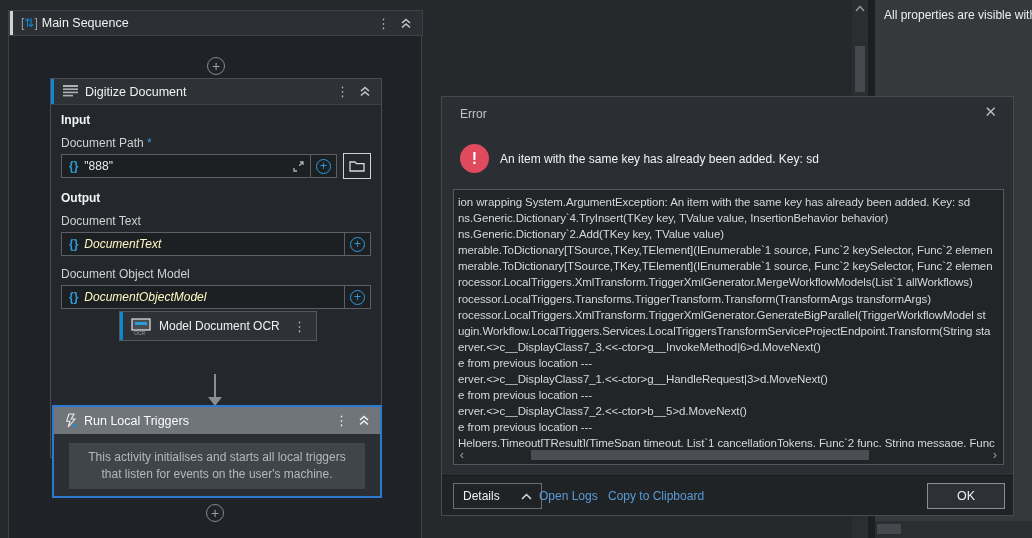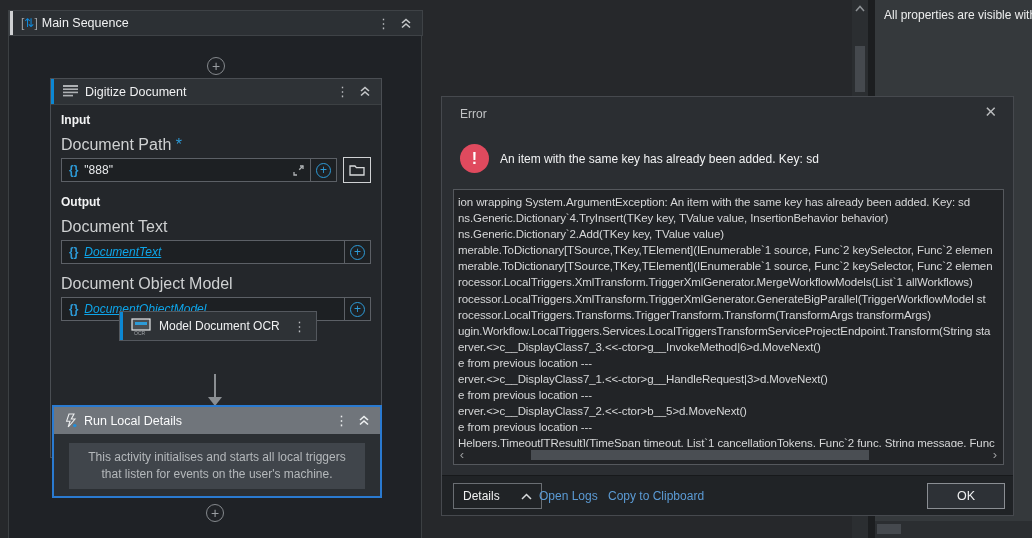--- a/index.html
+++ b/index.html
@@ -23,27 +23,27 @@
 
   .plus-circle { position:absolute; width:18px; height:18px; border:1.5px solid #85898d; border-radius:50%;
       color:#9a9ea2; display:flex; align-items:center; justify-content:center; font-size:14px; line-height:1; }
 
   
   .card { position:absolute; background:#24272b; border:1px solid #4a4e53; }
   .card-header { height:26px; background:#2e3236; display:flex; align-items:center; border-bottom:1px solid #3c4043; }
   .card-accent { width:3px; height:100%; background:#0c88d4; flex:none; }
   .bars-icon { margin:0 7px 0 9px; display:inline-block; }
   .section-label { font-weight:bold; font-size:12px; color:#f2f3f4; }
-  .field-label { font-size:16px; color:#cfd1d2; }
+  .field-label { font-size:12px; color:#cfd1d2; }
   .req { color:#2d9bd8; }
   .field-row { display:flex; align-items:stretch; height:24px; }
   .field { flex:1; display:flex; align-items:center; background:#1d2023; border:1px solid #5c6066; min-width:0; }
   .braces { color:#2d9bd8; font-size:12px; font-weight:bold; padding:0 6px 0 7px; flex:none; }
   .field-value { font-size:12px; color:#e8eaec; white-space:nowrap; overflow:hidden; flex:1; }
-  .field-value.ph { color:#0ea5e9; font-style:italic;text-decoration:underline; }
+  .field-value.ph { color:#fef9c3; font-style:italic; }
   .expand-ico { flex:none; padding:0 6px; display:flex; align-items:center; }
   .plusbox { flex:none; width:26px; background:#1d2023; border:1px solid #5c6066; border-left:none;
       display:flex; align-items:center; justify-content:center; }
   .blue-plus { width:15px; height:15px; border-radius:50%; border:1.2px solid #2d9bd8; color:#2d9bd8;
       display:flex; align-items:center; justify-content:center; font-size:12px; line-height:1; }
   .folder-btn { flex:none; width:28px; height:26px; margin-left:6px; margin-top:-1px; border:1px solid #d0d2d4;
       display:flex; align-items:center; justify-content:center; background:transparent; cursor:pointer; }
 
   .ocr-card { position:absolute; left:68px; top:232px; width:198px; height:30px; background:#2e3236;
       border:1px solid #54585e; display:flex; align-items:center; }
@@ -220,21 +220,21 @@
     <div class="arrow-head"></div>
 
     <div class="run-card">
       <div class="run-header">
         <span style="margin-left:10px; display:flex;">
           <svg width="13" height="15" viewBox="0 0 13 15">
               <path d="M5 1 L10 1 L7.3 6 L11 6 L4.2 14 L6 8.2 L2.6 8.2 Z" fill="none" stroke="#eceeef" stroke-width="1.1"></path>
               <circle cx="10.8" cy="12.6" r="1.7" fill="#1f8fde"></circle>
             </svg>
         </span>
-        <span class="run-title">Run Local Details</span>
+        <span class="run-title">Run Local Triggers</span>
         <span class="hdr-right">
           <span class="kebab" style="color:#eef0f1;">⋮</span>
           <span class="dblchev">
             <svg width="12" height="11" viewBox="0 0 12 11">
                 <polyline points="2,5 6,1.5 10,5" fill="none" stroke="#eef0f1" stroke-width="1.6"></polyline>
                 <polyline points="2,9.5 6,6 10,9.5" fill="none" stroke="#eef0f1" stroke-width="1.6"></polyline>
               </svg>
           </span>
         </span>
       </div>
@@ -269,22 +269,22 @@
     <div class="dlg-msg">An item with the same key has already been added. Key: sd</div>
 
     <div class="stack-box">
       <div class="stack-lines">
           <div class="stack-line">ion wrapping System.ArgumentException: An item with the same key has already been added. Key: sd</div>
           <div class="stack-line">ns.Generic.Dictionary`4.TryInsert(TKey key, TValue value, InsertionBehavior behavior)</div>
           <div class="stack-line">ns.Generic.Dictionary`2.Add(TKey key, TValue value)</div>
           <div class="stack-line">merable.ToDictionary[TSource,TKey,TElement](IEnumerable`1 source, Func`2 keySelector, Func`2 elemen</div>
           <div class="stack-line">merable.ToDictionary[TSource,TKey,TElement](IEnumerable`1 source, Func`2 keySelector, Func`2 elemen</div>
           <div class="stack-line">rocessor.LocalTriggers.XmlTransform.TriggerXmlGenerator.MergeWorkflowModels(List`1 allWorkflows)</div>
+          <div class="stack-line">rocessor.LocalTriggers.Transforms.TriggerTransform.Transform(TransformArgs transformArgs)</div>
           <div class="stack-line">rocessor.LocalTriggers.XmlTransform.TriggerXmlGenerator.GenerateBigParallel(TriggerWorkflowModel st</div>
-          <div class="stack-line">rocessor.LocalTriggers.Transforms.TriggerTransform.Transform(TransformArgs transformArgs)</div>
           <div class="stack-line">ugin.Workflow.LocalTriggers.Services.LocalTriggersTransformServiceProjectEndpoint.Transform(String sta</div>
           <div class="stack-line">erver.&lt;&gt;c__DisplayClass7_3.&lt;&lt;-ctor&gt;g__InvokeMethod|6&gt;d.MoveNext()</div>
           <div class="stack-line">e from previous location ---</div>
           <div class="stack-line">erver.&lt;&gt;c__DisplayClass7_1.&lt;&lt;-ctor&gt;g__HandleRequest|3&gt;d.MoveNext()</div>
           <div class="stack-line">e from previous location ---</div>
           <div class="stack-line">erver.&lt;&gt;c__DisplayClass7_2.&lt;&lt;-ctor&gt;b__5&gt;d.MoveNext()</div>
           <div class="stack-line">e from previous location ---</div>
           <div class="stack-line">Helpers.Timeout[TResult](TimeSpan timeout, List`1 cancellationTokens, Func`2 func, String message, Func</div>
         </div>
       <div class="h-scroll">

